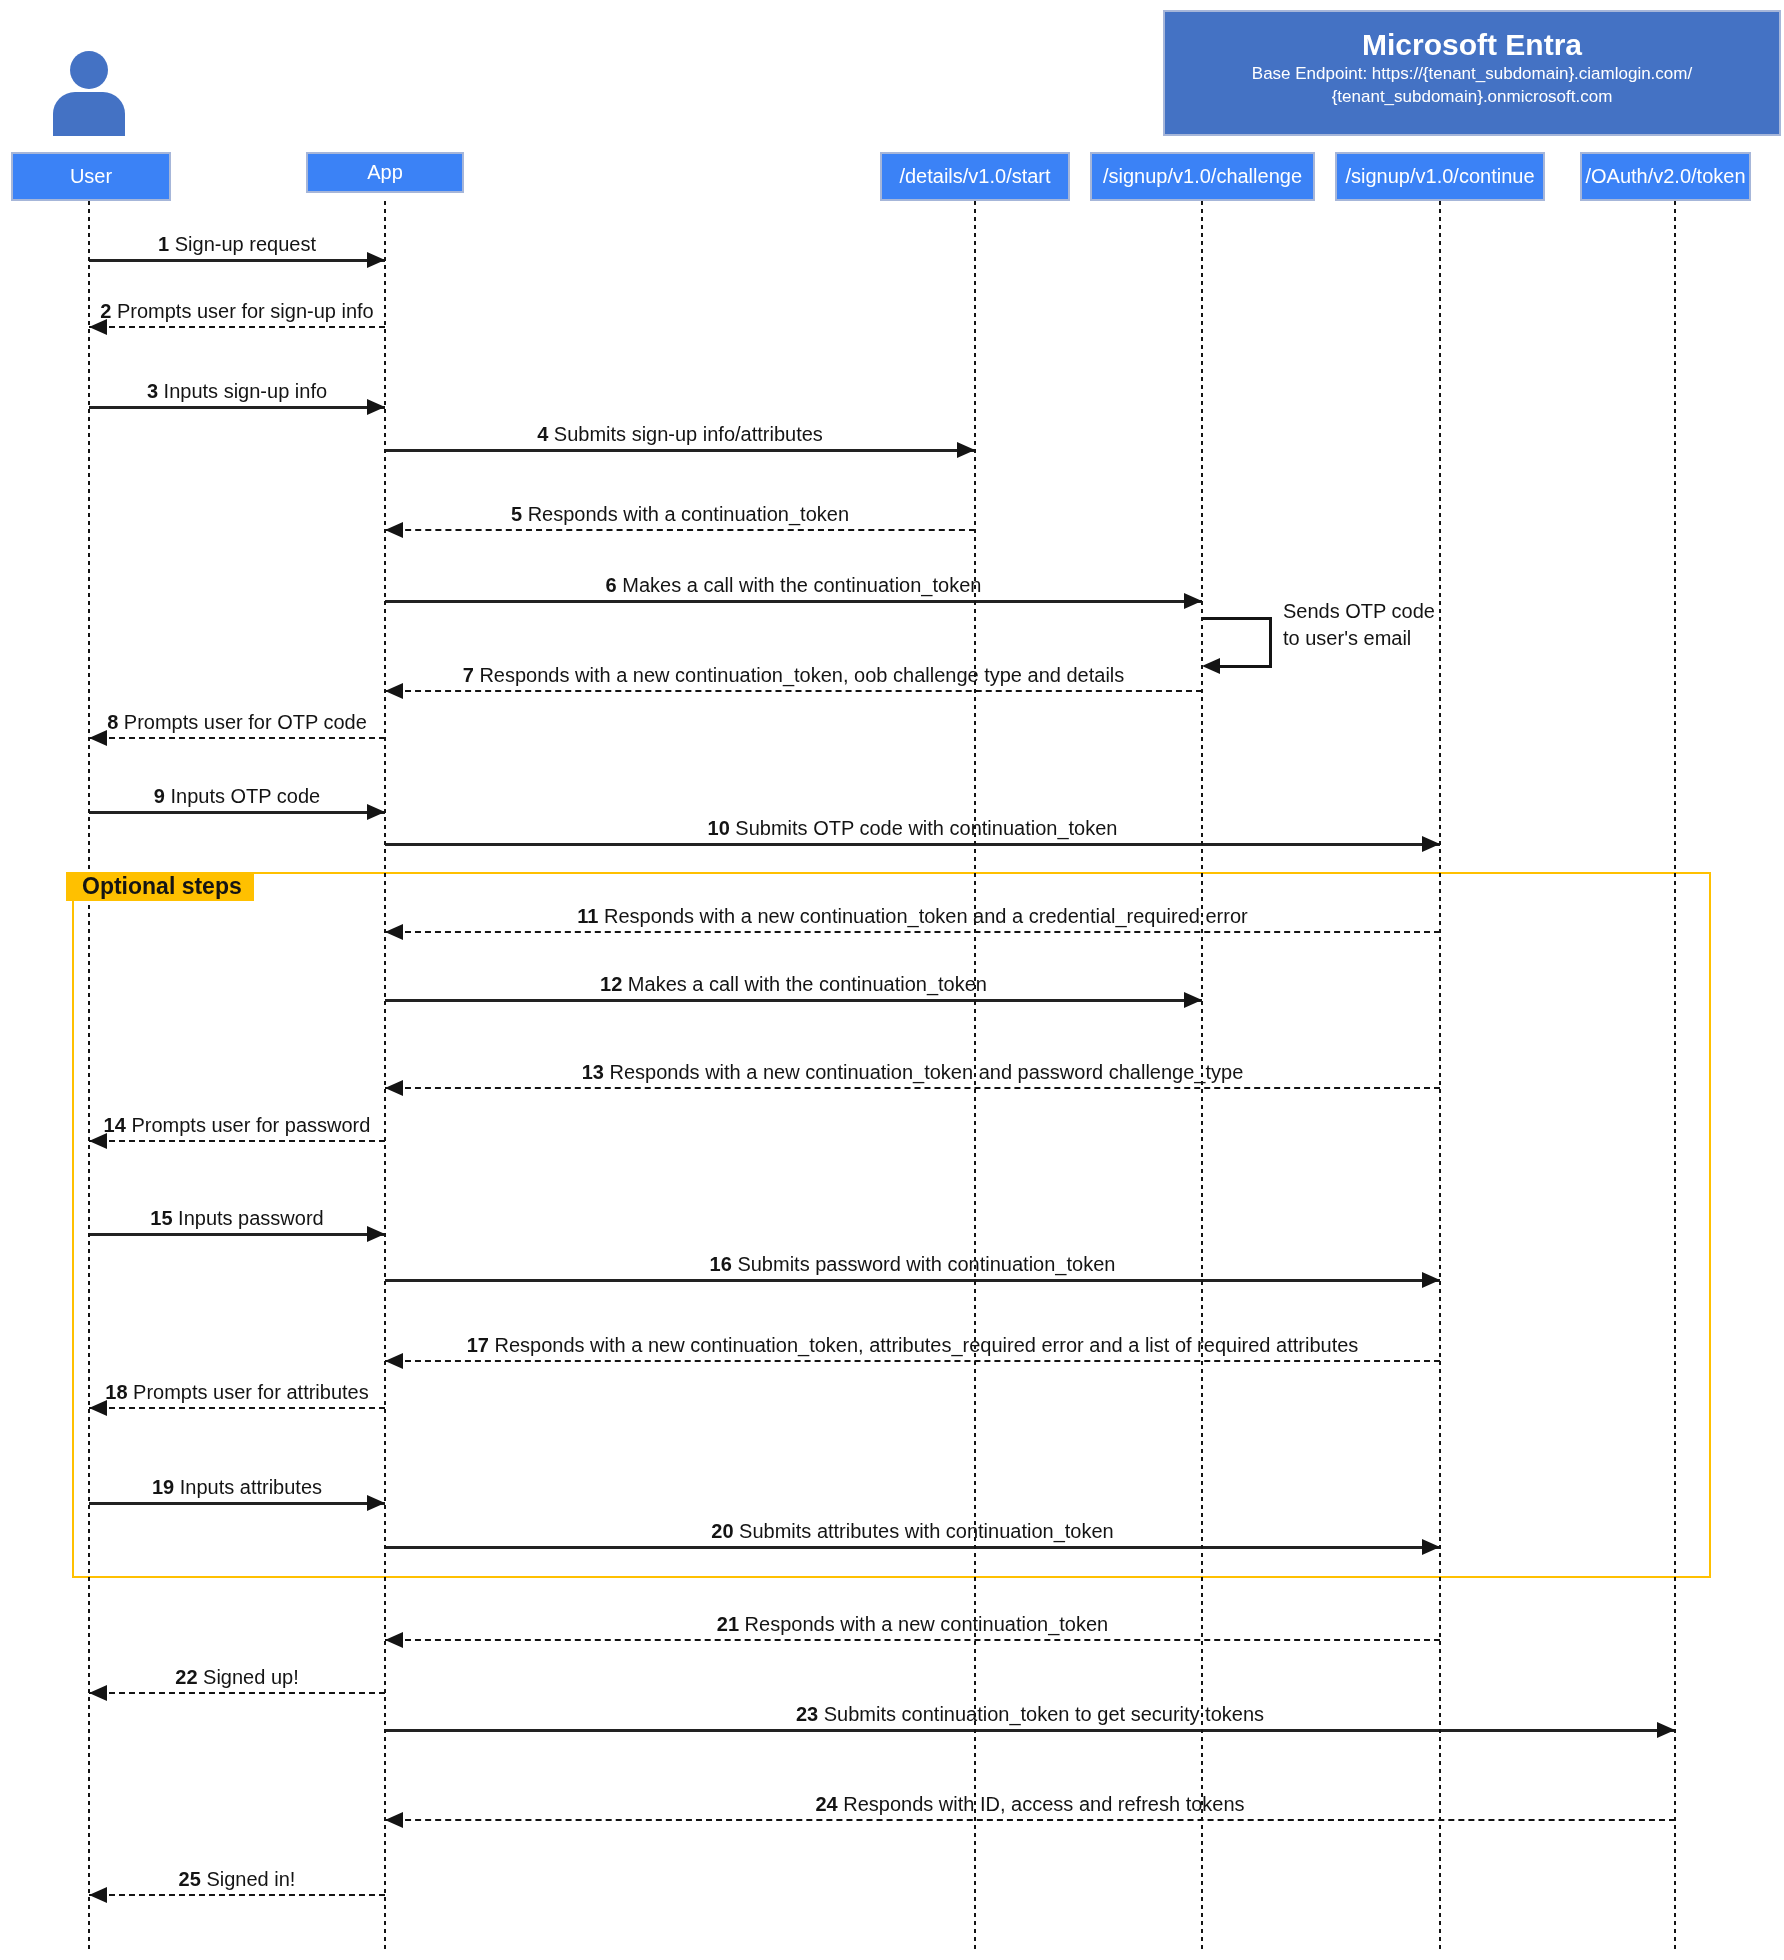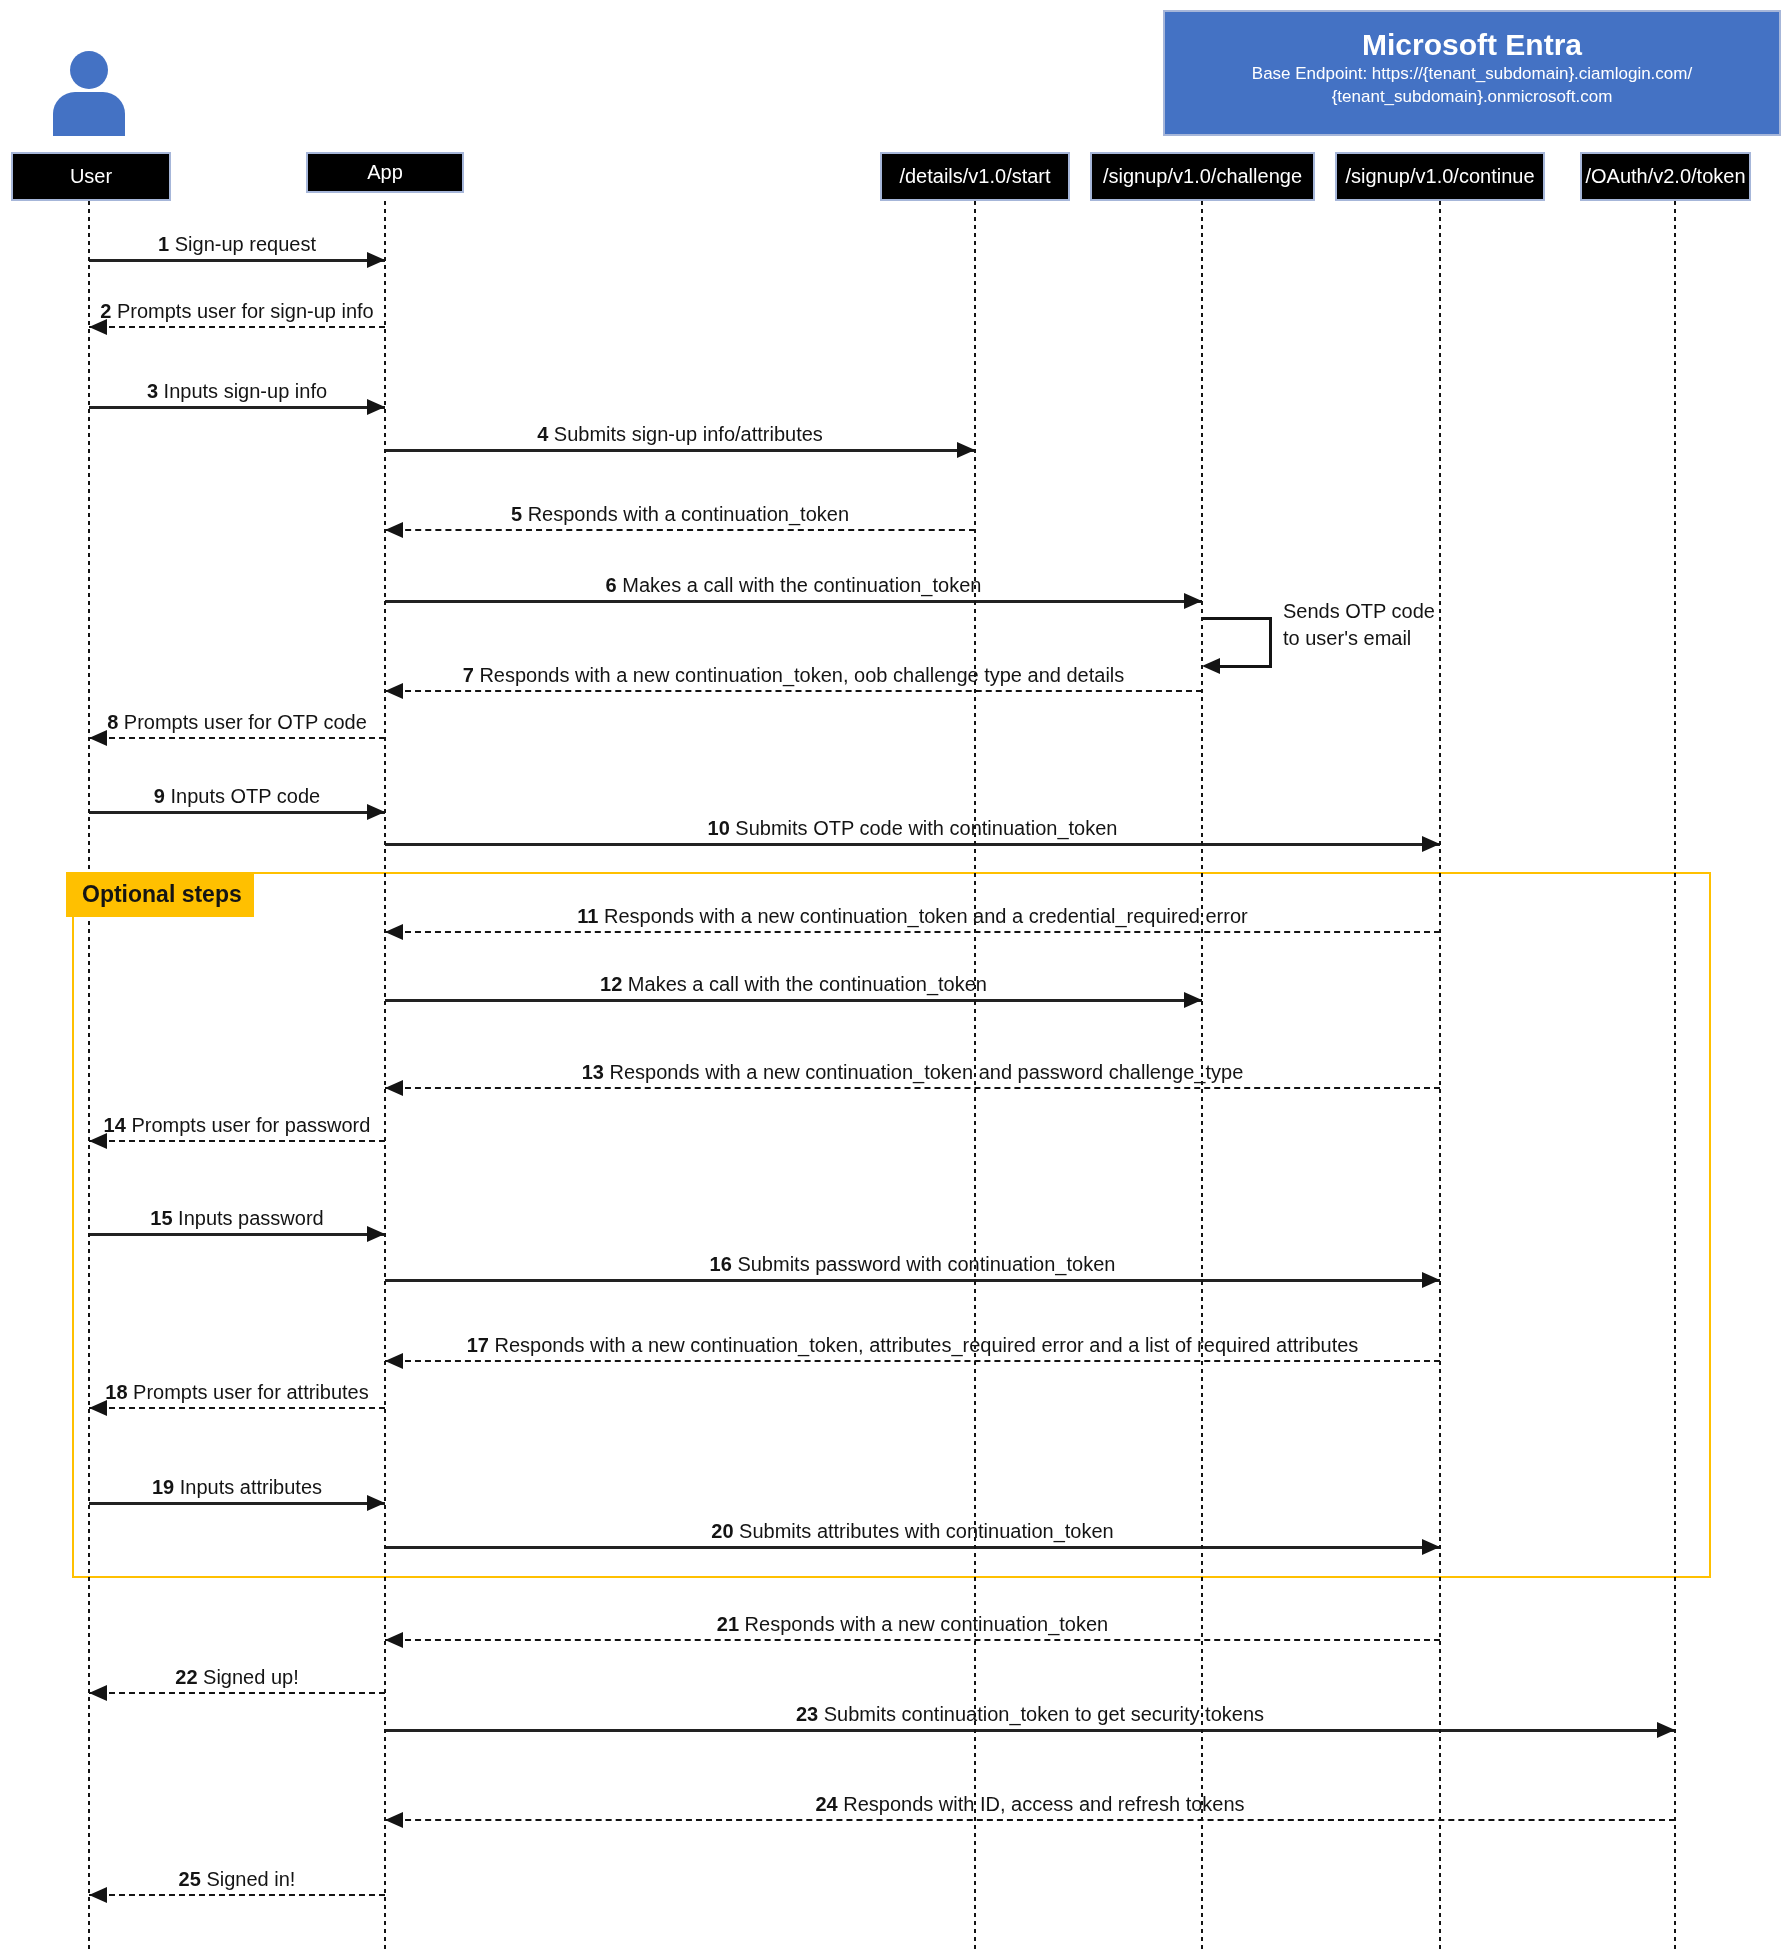--- a/index.html
+++ b/index.html
@@ -1,19 +1,19 @@
 <!DOCTYPE html>
 <html><head>
 <meta charset="utf-8">
 <style>
   html,body{margin:0;padding:0;background:#ffffff;}
   .canvas{position:relative;width:1784px;height:1960px;background:#fff;
           font-family:"Liberation Sans",sans-serif;overflow:hidden;}
   .layer{position:absolute;left:0;top:0;width:100%;height:100%;z-index:2;}
-  .actor-box{position:absolute;background:#000000;border:2px solid #A6B6D9;box-sizing:border-box;
+  .actor-box{position:absolute;background:#3b82f6;border:2px solid #A6B6D9;box-sizing:border-box;
              display:flex;align-items:center;justify-content:center;z-index:2;}
   .actor-box span{color:#fff;font-size:20px;white-space:nowrap;}
   .lifeline{position:absolute;width:2px;z-index:1;
             background-image:repeating-linear-gradient(to bottom,#141414 0 4px,transparent 4px 8px);}
   .msg-line{position:absolute;}
   .msg-line.solid{height:3px;background:#222;}
   .msg-line.dashed{height:0;border-top:2px dashed #141414;}
   .ah-r{position:absolute;width:0;height:0;border-left:18px solid #141414;
         border-top:8px solid transparent;border-bottom:8px solid transparent;}
   .ah-l{position:absolute;width:0;height:0;border-right:18px solid #141414;
@@ -22,21 +22,21 @@
              font-size:20px;line-height:24px;color:#141414;}
   .msg-label b{font-weight:bold;}
   .sline{position:absolute;background:#141414;}
   .self-text{position:absolute;font-size:20px;line-height:27px;color:#141414;white-space:nowrap;}
   .entra{position:absolute;left:1163px;top:10px;width:618px;height:126px;box-sizing:border-box;
          background:#4472C4;border:2px solid #A6B6D9;text-align:center;padding-top:16px;z-index:2;}
   .entra-title{color:#fff;font-size:30px;font-weight:bold;line-height:34px;}
   .entra-sub{color:#fff;font-size:17px;line-height:23px;}
   .opt-frame{position:absolute;left:72px;top:872px;width:1639px;height:706px;box-sizing:border-box;
              border:2px solid #FFC000;z-index:1;}
-  .opt-label{position:absolute;left:66px;top:872px;width:188px;height:45px;background:#FFC000;
+  .opt-label{position:absolute;left:66px;top:872px;width:188px;height:29px;background:#FFC000;
              color:#141414;font-size:23px;font-weight:bold;display:flex;align-items:center;
              padding-left:16px;box-sizing:border-box;z-index:3;}
   .person{position:absolute;left:50px;top:44px;z-index:2;}
 </style>
 </head>
 <body>
 
 <div class="canvas">
 
   <svg class="person" width="78" height="92" viewBox="0 0 78 92" aria-hidden="true">

